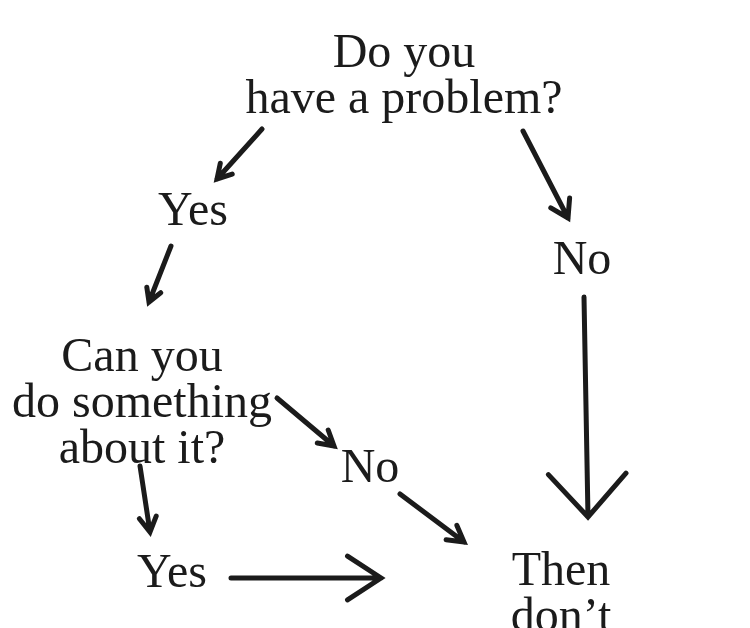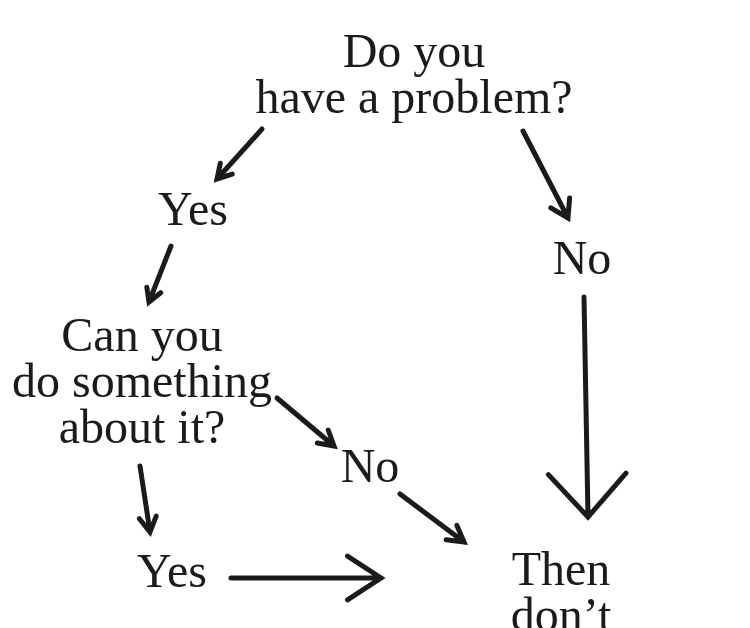--- a/index.html
+++ b/index.html
@@ -36,23 +36,23 @@
   }
   .node {
     position: absolute;
     transform: translateX(-50%);
     text-align: center;
     font-size: 48px;
     line-height: 46px;
     white-space: pre-line;
     color: var(--ink);
   }
-  .n-problem  { left: 414px; top: 28px;  }
+  .n-problem  { left: 404px; top: 28px;  }
   .n-yes1     { left: 193px; top: 186px; }
-  .n-canyou   { left: 142px; top: 312px; text-align: center; }
+  .n-canyou   { left: 142px; top: 332px; text-align: center; }
   .n-no-mid   { left: 370px; top: 443px; }
   .n-yes2     { left: 172px; top: 548px; }
   .n-no-right { left: 582px; top: 235px; }
   .n-then     { left: 561px; top: 546px; }
 </style>
 </head>
 <body>
 
 <div id="canvas">
 

